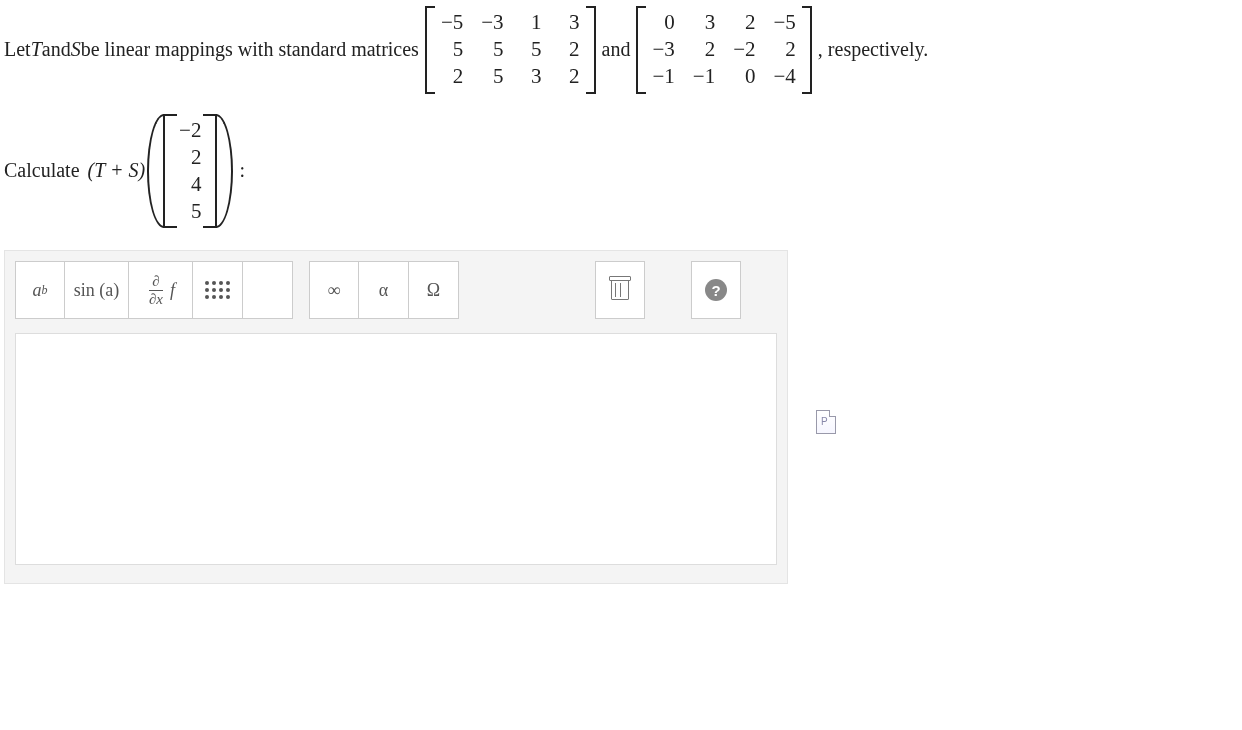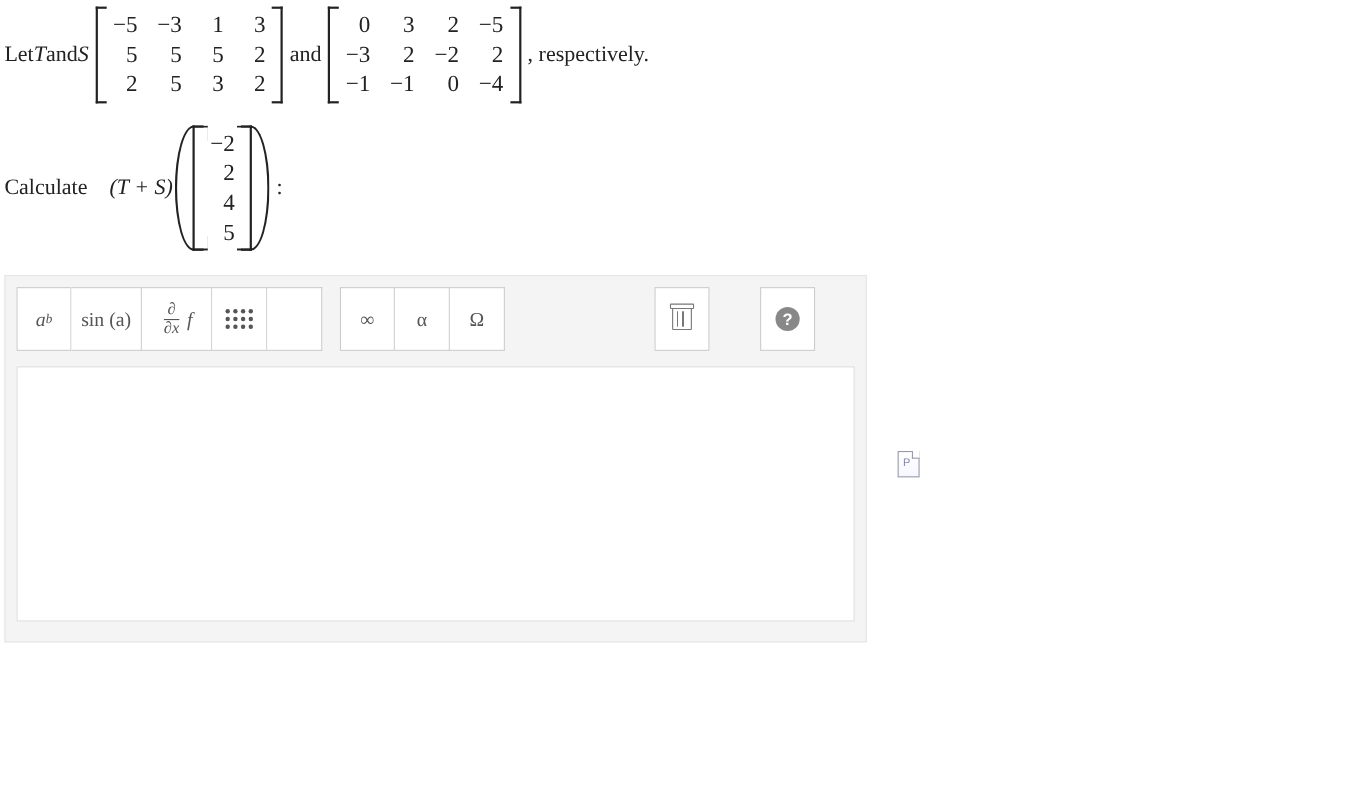--- a/index.html
+++ b/index.html
@@ -174,20 +174,21 @@
 </style>
 </head>
 <body>
 
 <div class="question">
   <div class="row">
     <span class="txt">Let </span>
     <span class="txt mi">T</span>
     <span class="txt"> and </span>
     <span class="txt mi">S</span>
+    <span class="txt"> be linear mappings with standard matrices </span>
 
     <span class="matrix">
       <span class="bracket left"></span>
       <span class="mgrid" id="matA" style="grid-template-columns: repeat(4, auto);">
           <span class="mcell">−5</span>
           <span class="mcell">−3</span>
           <span class="mcell">1</span>
           <span class="mcell">3</span>
           <span class="mcell">5</span>
           <span class="mcell">5</span>
@@ -220,21 +221,21 @@
           <span class="mcell">−4</span>
         </span>
       <span class="bracket right"></span>
     </span>
 
     <span class="txt">, respectively.</span>
   </div>
 
   <div class="row" style="margin-top:20px;">
     <span class="txt">Calculate </span>
-    <span class="txt mi" style="margin:0 2px 0 20px;">(T + S)</span>
+    <span class="txt mi" style="margin:0 2px 0 8px;">(T + S)</span>
 
     <span class="paren">
       <span class="pbracket left"></span>
       <span class="matrix" style="margin:0;">
         <span class="bracket left"></span>
         <span class="mgrid" id="vec" style="grid-template-columns: auto; gap:2px 0;">
             <span class="mcell c1">−2</span>
             <span class="mcell c1">2</span>
             <span class="mcell c1">4</span>
             <span class="mcell c1">5</span>

